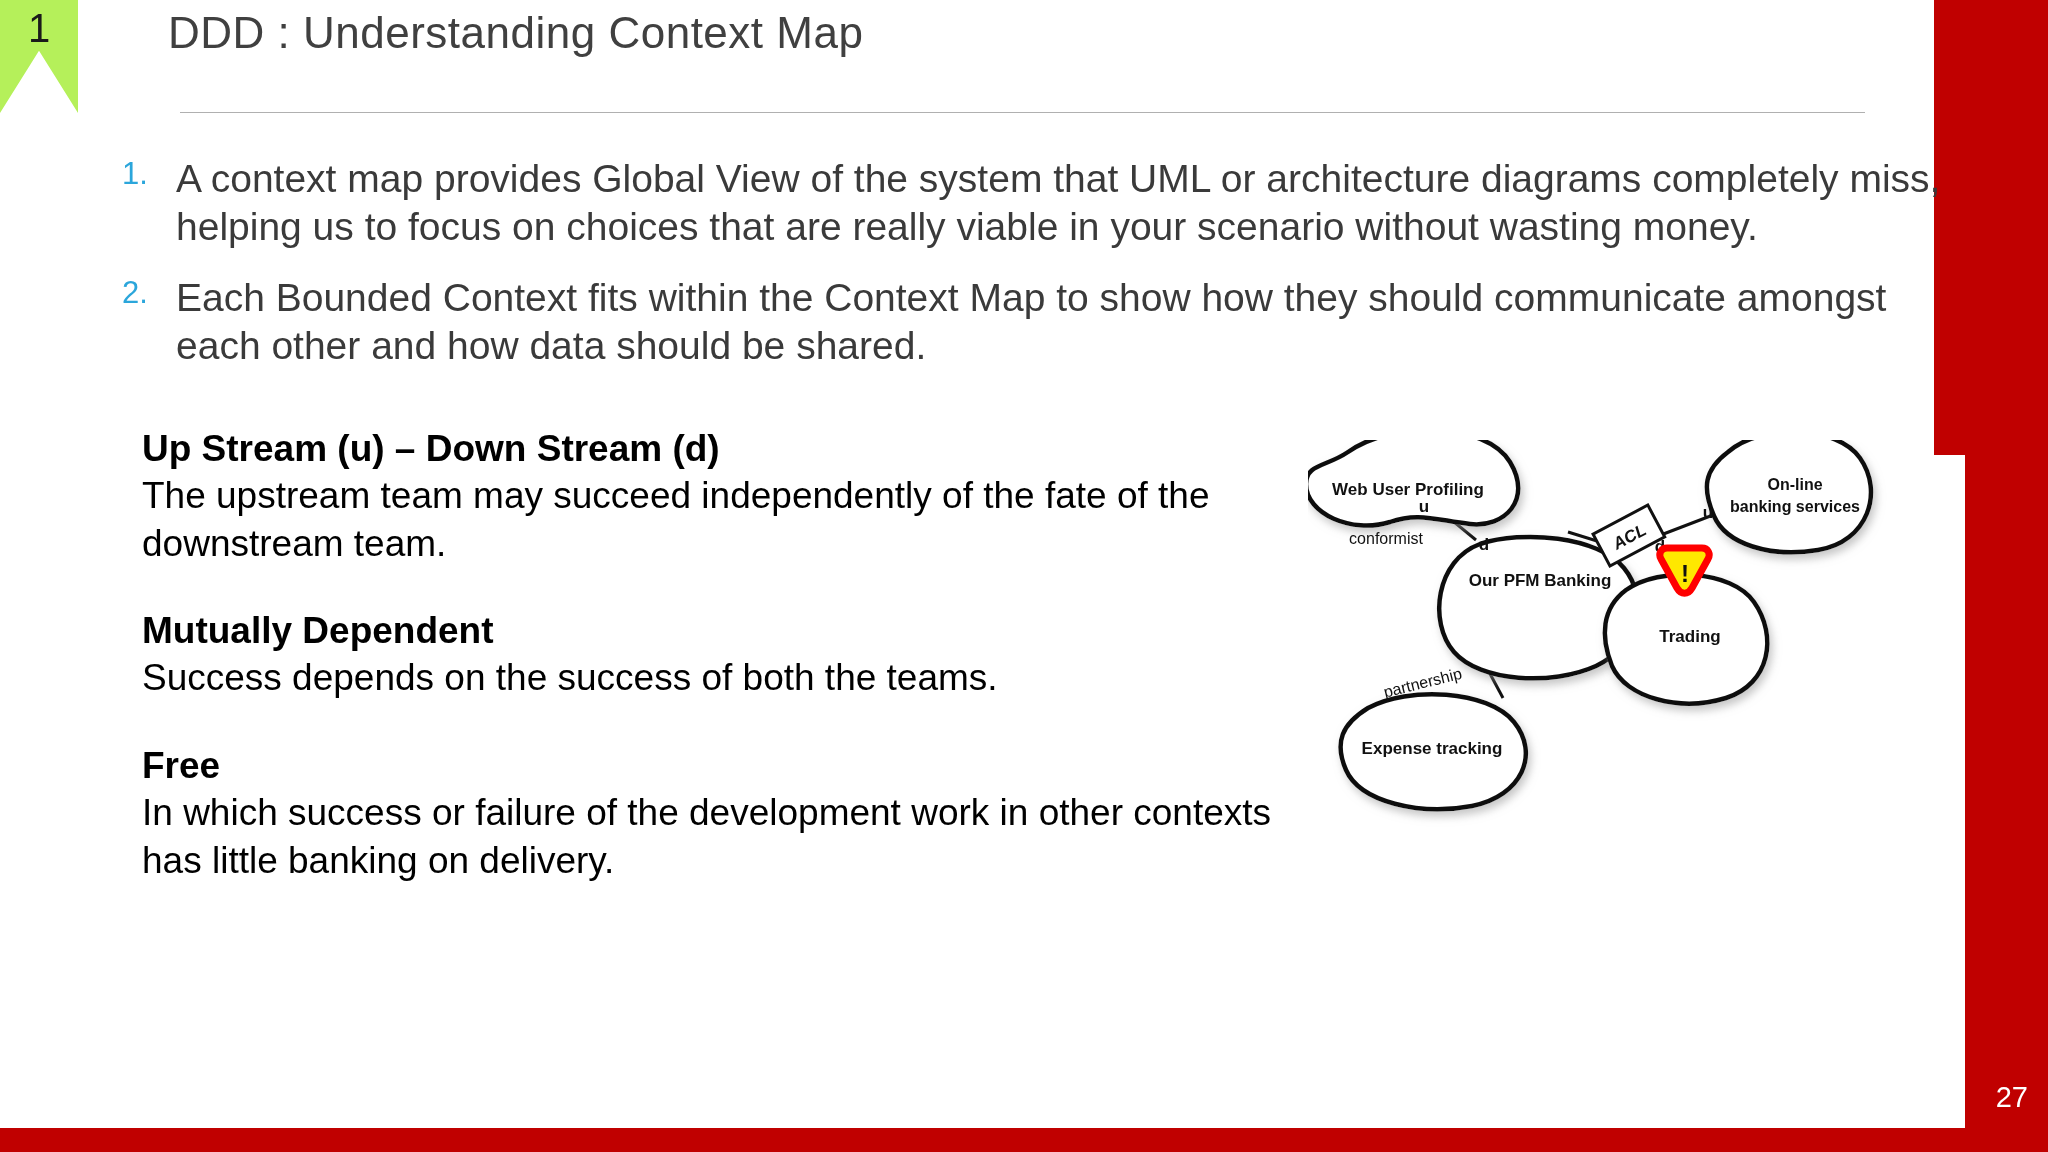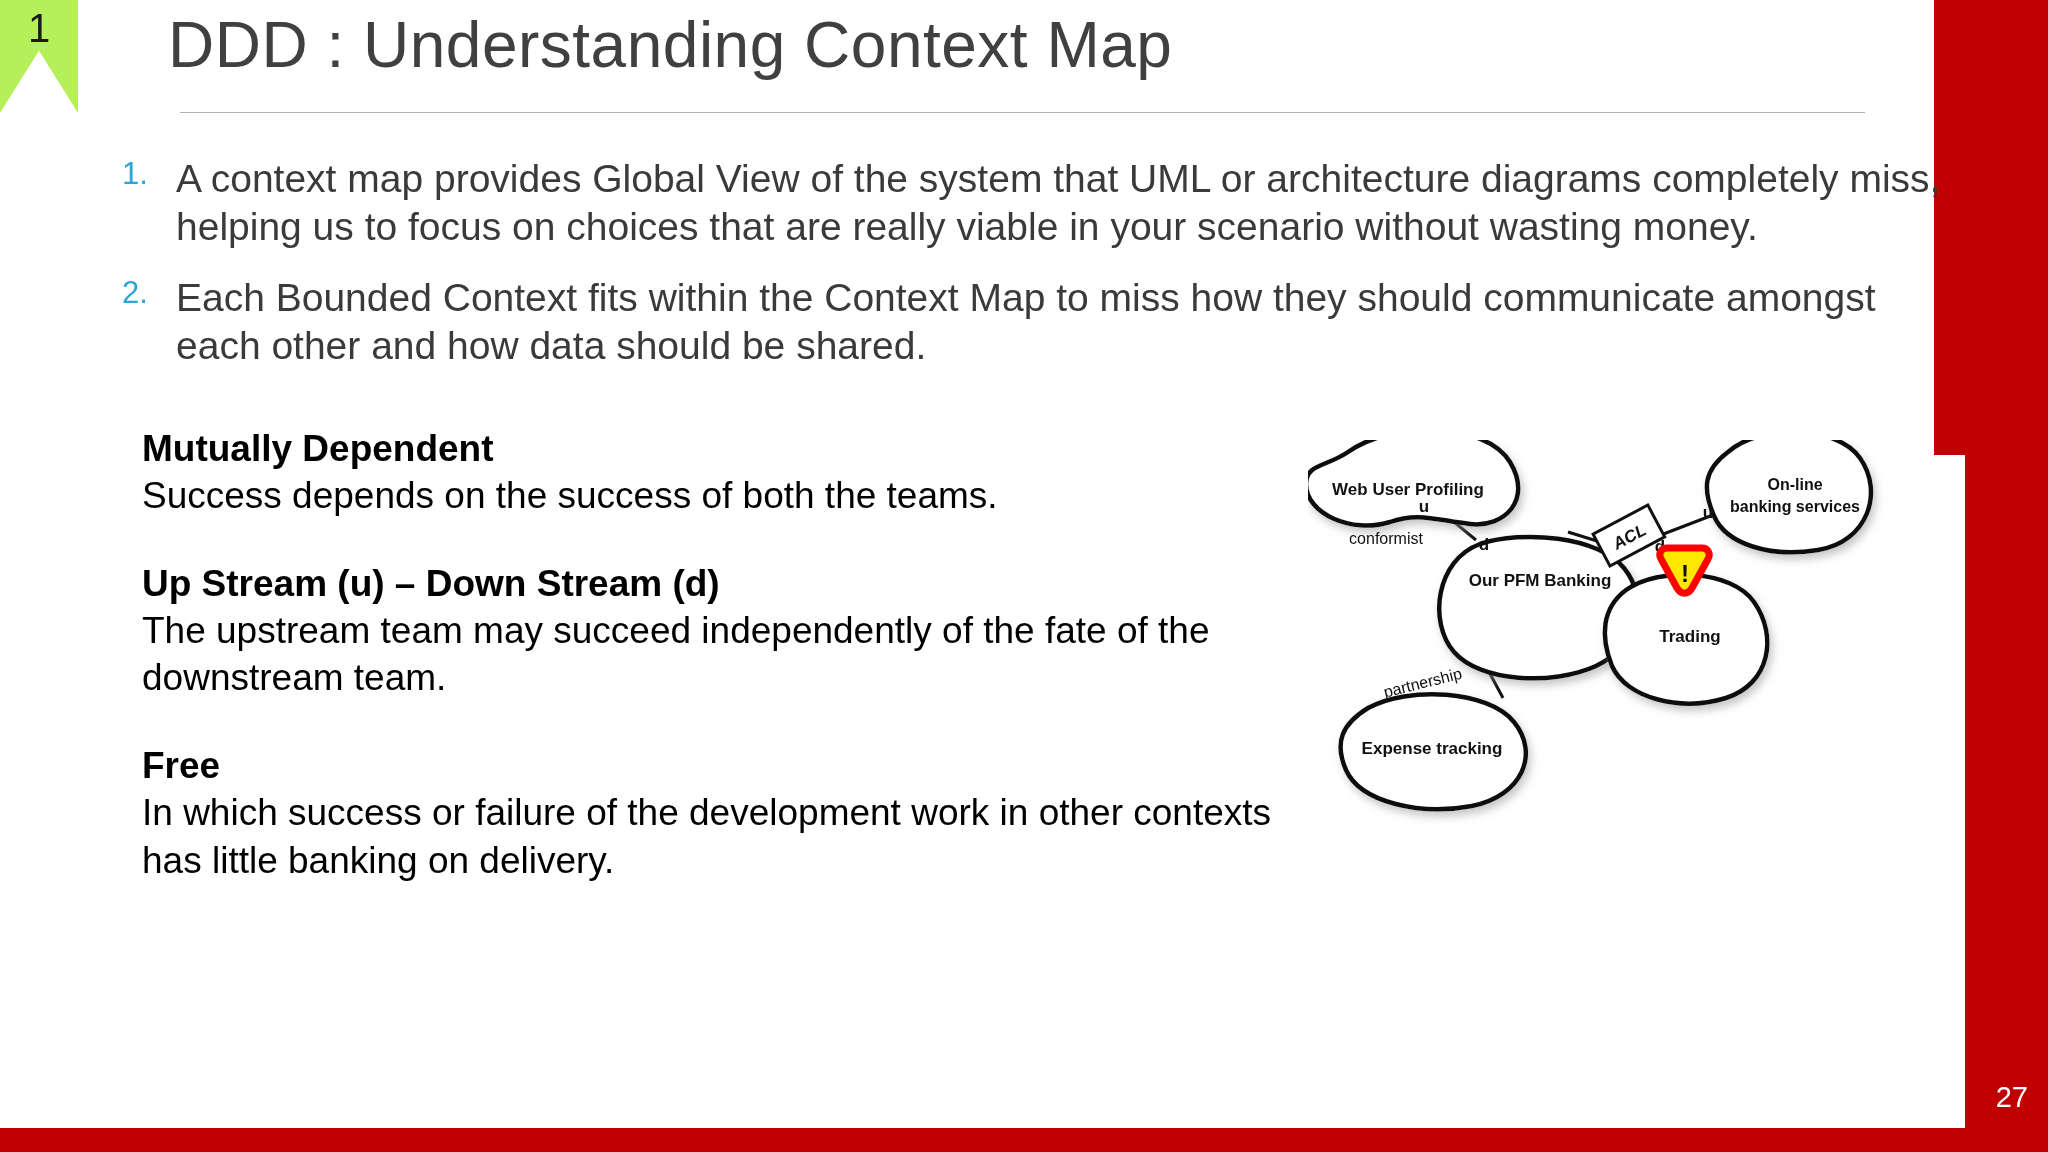--- a/index.html
+++ b/index.html
@@ -72,21 +72,21 @@
     color: #1a1a1a;
     font-family: "Liberation Sans", sans-serif;
     line-height: 1;
   }
 
   
   .title {
     position: absolute;
     left: 168px;
     top: 8px;
-    font-size: 64px;
+    font-size: 44px;
     color: #404040;
     font-family: "Liberation Sans", sans-serif;
     font-weight: normal;
     letter-spacing: 0.5px;
     white-space: nowrap;
   }
   .title-rule {
     position: absolute;
     left: 180px;
     top: 112px;
@@ -183,32 +183,32 @@
   <div class="title">DDD : Understanding Context Map</div>
   <div class="title-rule"></div>
 
   <div class="num-list">
     <div class="num-item">
       <div class="num-marker">1.</div>
       <div class="num-text">A context map provides Global View of the system that UML or architecture diagrams completely miss, helping us to focus on choices that are really viable in your scenario without wasting money.</div>
     </div>
     <div class="num-item">
       <div class="num-marker">2.</div>
-      <div class="num-text">Each Bounded Context fits within the Context Map to miss how they should communicate amongst each other and how data should be shared.</div>
+      <div class="num-text">Each Bounded Context fits within the Context Map to show how they should communicate amongst each other and how data should be shared.</div>
     </div>
   </div>
 
   <div class="body-col">
+    <div class="blk">
+      <div class="blk-head">Up Stream (u) – Down Stream (d)</div>
+      <div class="blk-body">The upstream team may succeed independently of the fate of the downstream team.</div>
+    </div>
     <div class="blk">
       <div class="blk-head">Mutually Dependent</div>
       <div class="blk-body">Success depends on the success of both the teams.</div>
-    </div>
-    <div class="blk">
-      <div class="blk-head">Up Stream (u) – Down Stream (d)</div>
-      <div class="blk-body">The upstream team may succeed independently of the fate of the downstream team.</div>
     </div>
     <div class="blk">
       <div class="blk-head">Free</div>
       <div class="blk-body">In which success or failure of the development work in other contexts has little banking on delivery.</div>
     </div>
   </div>
 
   <div class="diagram">
     <svg width="640" height="400" viewBox="0 0 640 400" xmlns="http://www.w3.org/2000/svg">
       <defs>

